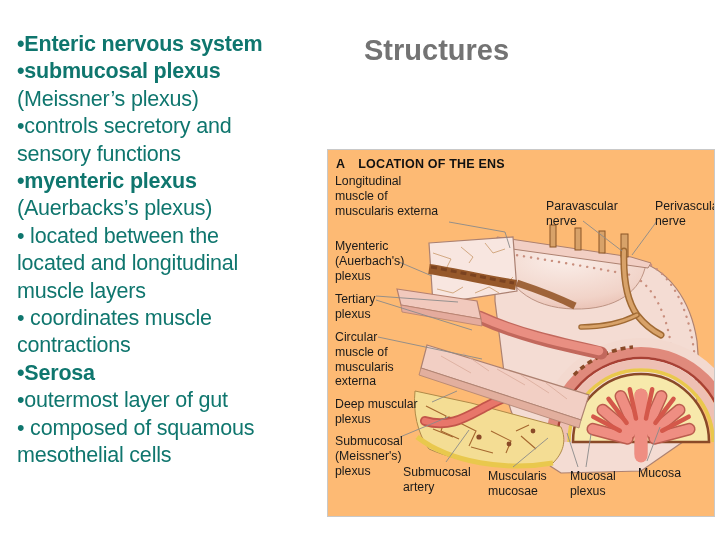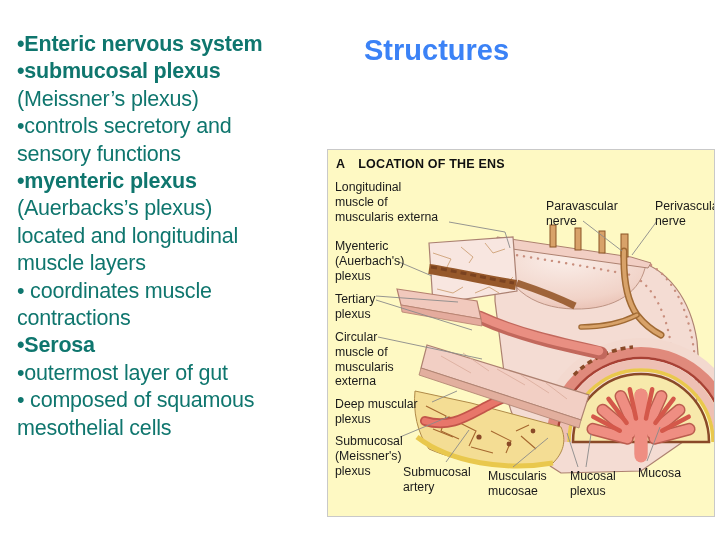--- a/index.html
+++ b/index.html
@@ -9,26 +9,26 @@
   }
   
   .bullets{
     position:absolute;left:17px;top:31px;width:320px;
     font-size:21.5px;line-height:27.4px;color:#0f766e;letter-spacing:-0.2px;
   }
   .bullets .b{font-weight:bold;}
   
   .title{
     position:absolute;left:364px;top:34px;
-    font-size:29px;font-weight:bold;color:#3b82f6;letter-spacing:0px;
+    font-size:29px;font-weight:bold;color:#737373;letter-spacing:0px;
   }
   
   .panel{
     position:absolute;left:327px;top:149px;width:386px;height:366px;
-    background:#fef9c3;border:1px solid #c9c9c9;overflow:hidden;
+    background:#fdba74;border:1px solid #c9c9c9;overflow:hidden;
   }
   .panel-header{
     position:absolute;left:8px;top:7px;font-size:12.5px;font-weight:bold;color:#111;
     letter-spacing:0.2px;white-space:nowrap;
   }
   .panel-header .marker{margin-right:13px;}
   .dlabel{
     position:absolute;font-size:12.3px;line-height:14.8px;color:#1a1a1a;white-space:nowrap;
   }
   .fig{position:absolute;left:0;top:0;}
@@ -39,20 +39,21 @@
 <div class="title">Structures</div>
 
 <div class="bullets">
   <div class="b">•Enteric nervous system</div>
   <div class="b">•submucosal plexus</div>
   <div>(Meissner’s plexus)</div>
   <div>•controls secretory and</div>
   <div>sensory functions</div>
   <div class="b">•myenteric plexus</div>
   <div>(Auerbacks’s plexus)</div>
+  <div>• located between the</div>
   <div>located and longitudinal</div>
   <div>muscle layers</div>
   <div>• coordinates muscle</div>
   <div>contractions</div>
   <div class="b">•Serosa</div>
   <div>•outermost layer of gut</div>
   <div>• composed of squamous</div>
   <div>mesothelial cells</div>
 </div>
 
@@ -196,21 +197,21 @@
       <path d="M646,460 L659,426"></path>
       <path d="M582,220 L621,250"></path>
       <path d="M656,220 L631,254"></path>
     </g>
   </svg>
 
   <div class="panel-header">
     <span class="marker">A</span><span>LOCATION OF THE ENS</span>
   </div>
 
-  <div class="dlabel" style="left:7px;top:30px">
+  <div class="dlabel" style="left:7px;top:24px">
       <div>Longitudinal</div>
       <div>muscle of</div>
       <div>muscularis externa</div>
     </div>
   <div class="dlabel" style="left:7px;top:89px">
       <div>Myenteric</div>
       <div>(Auerbach's)</div>
       <div>plexus</div>
     </div>
   <div class="dlabel" style="left:7px;top:142px">

